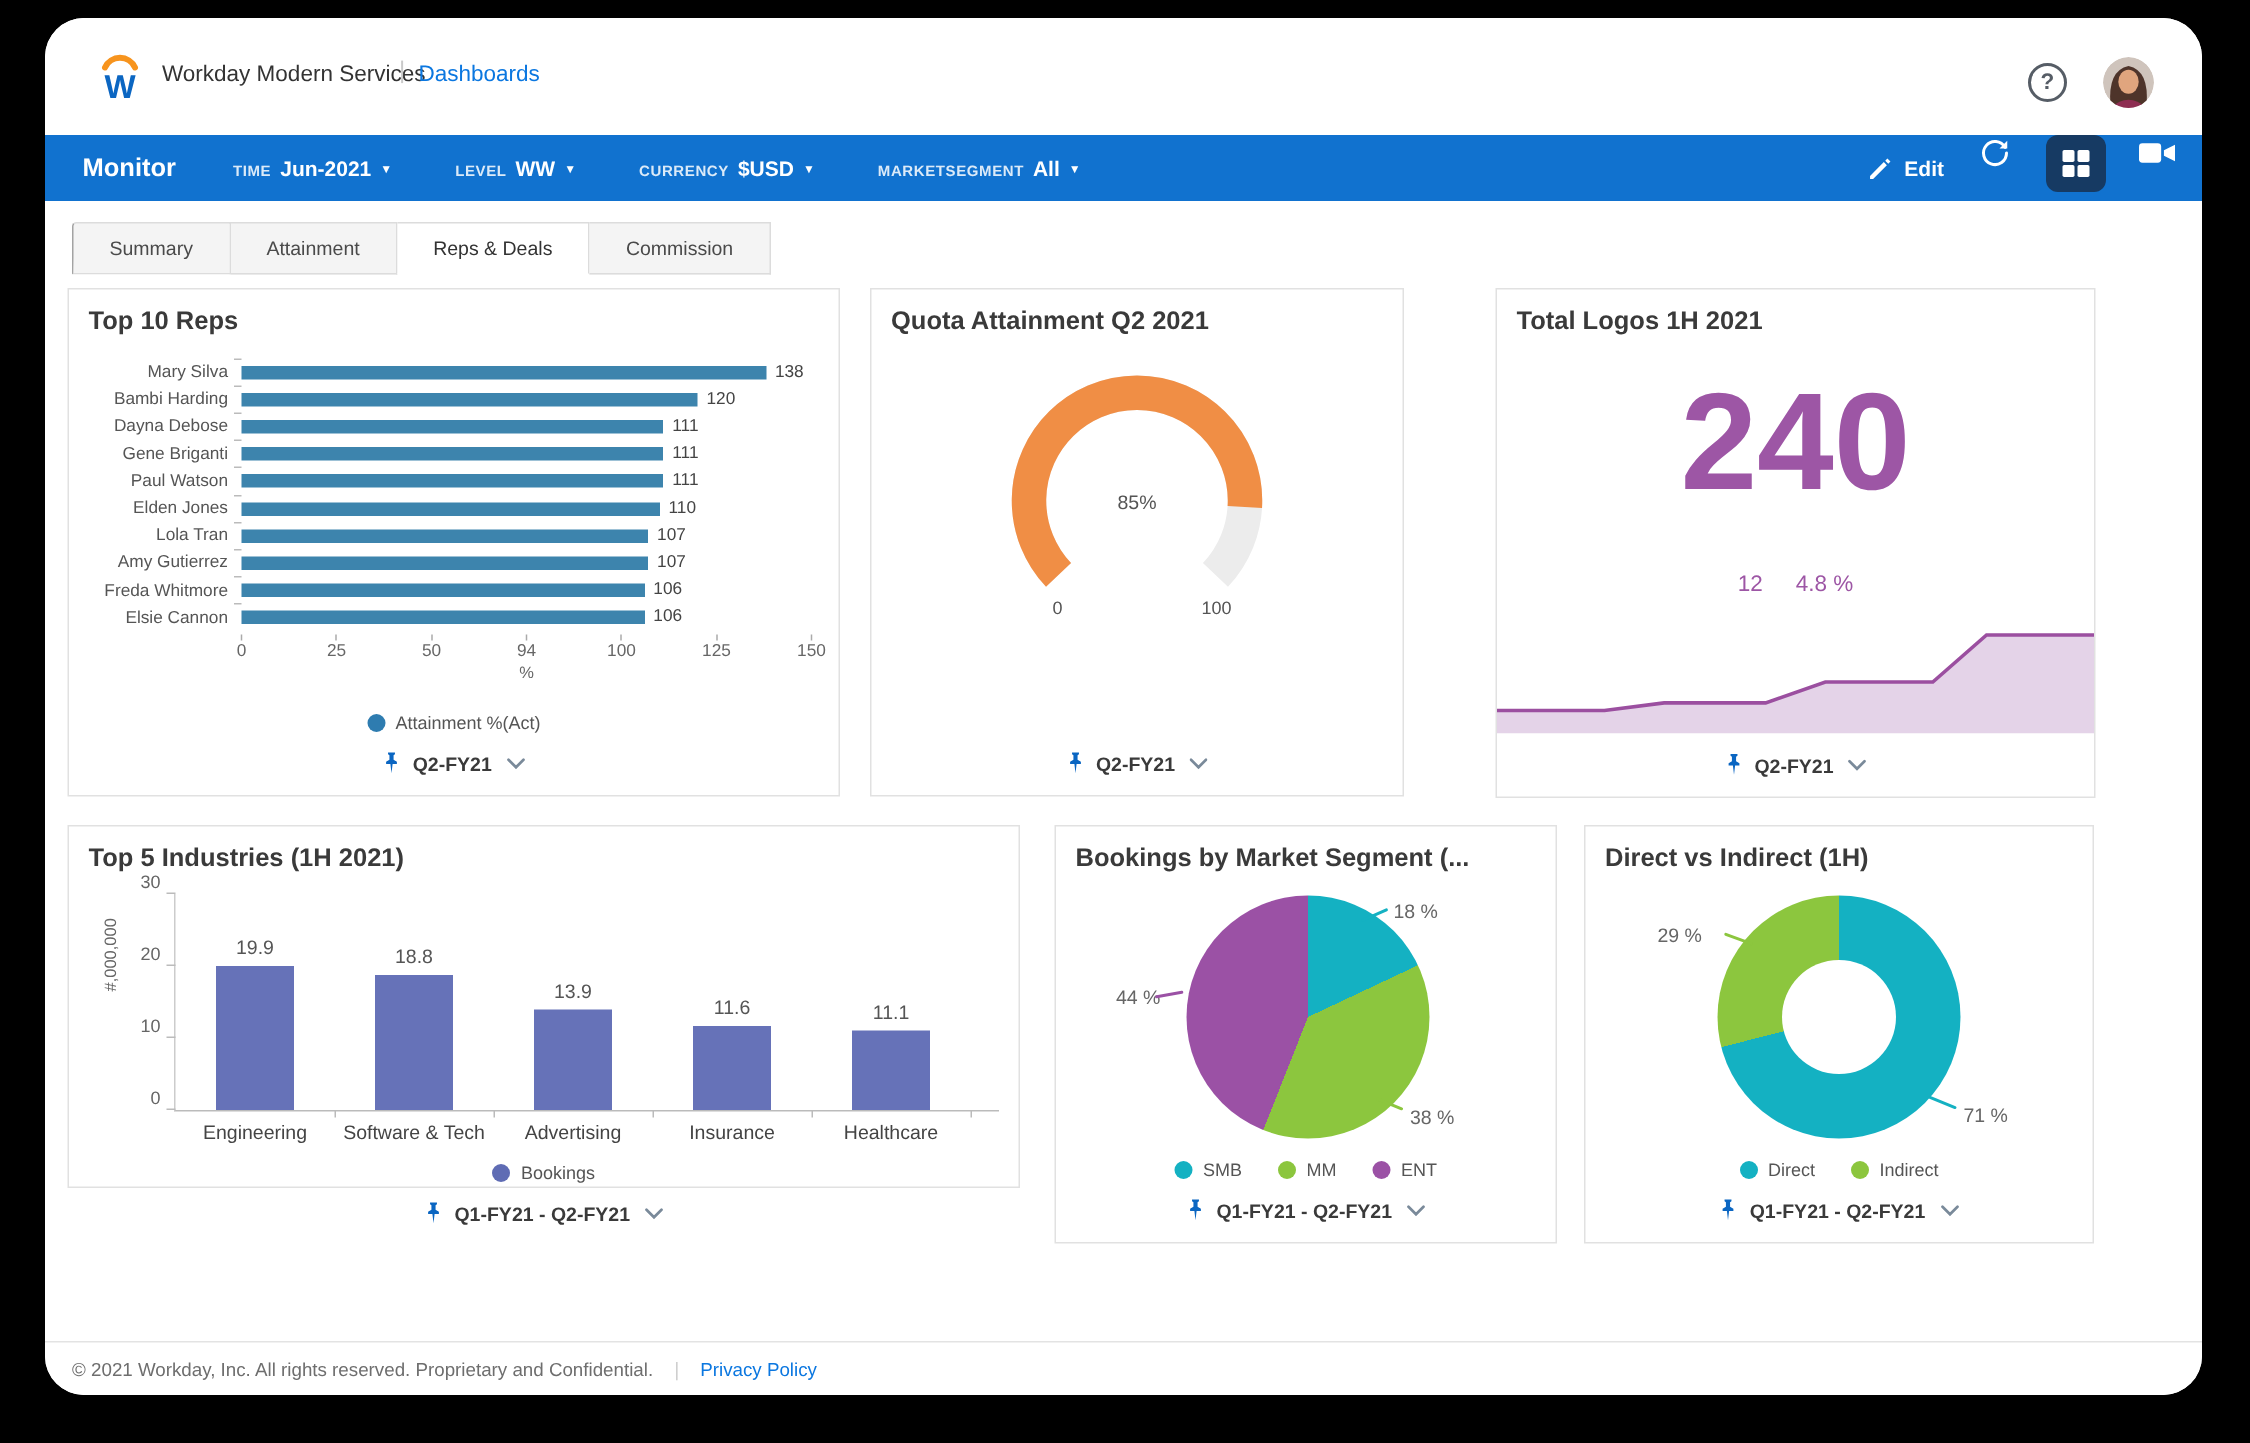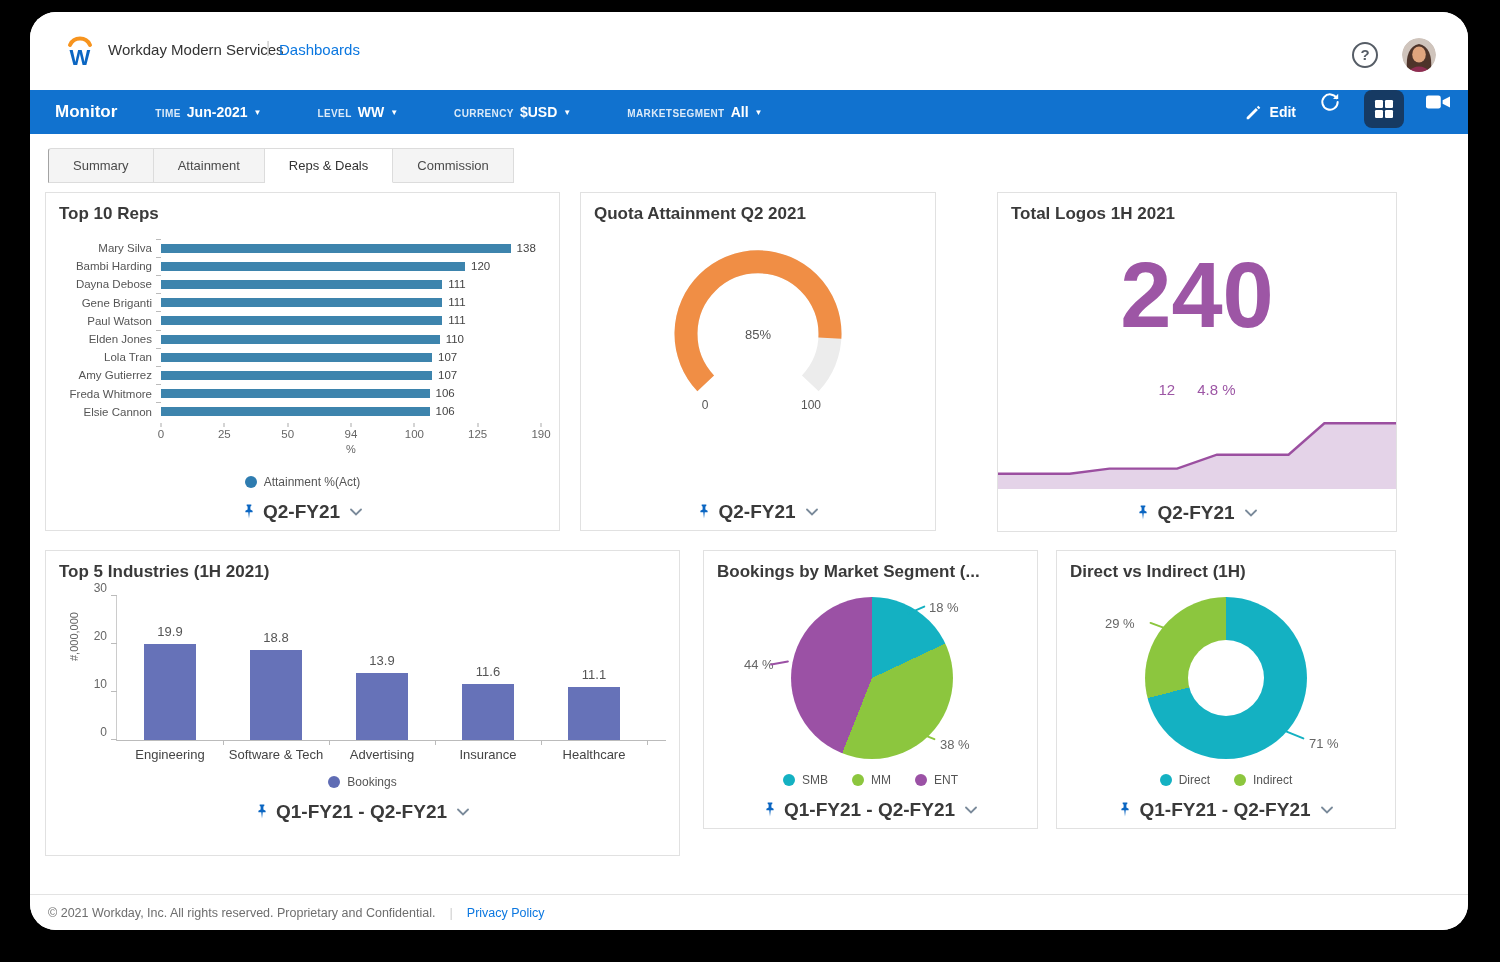--- a/index.html
+++ b/index.html
@@ -12,21 +12,21 @@
   .logo { position:absolute; left:32px; top:20px; width:36px; height:38px; }
   .hdr-company { position:absolute; left:78px; top:29px; font-size:15px; color:#333; font-weight:500; }
   .hdr-sep { position:absolute; left:236px; top:27px; color:#c9c9c9; font-size:16px; }
   .hdr-nav { position:absolute; left:249px; top:29px; font-size:15px; color:#0b77e0; cursor:pointer; }
   .help-btn { position:absolute; right:90px; top:30px; width:26px; height:26px; border:2px solid #565d66; border-radius:50%; color:#565d66; font-size:15px; font-weight:700; text-align:center; line-height:22px; }
   .avatar { position:absolute; right:32px; top:26px; width:34px; height:34px; border-radius:50%; overflow:hidden; }
 
   
   .tbar { position:absolute; left:0; top:78px; right:0; height:44px; background:#1172cf; display:flex; align-items:center; color:#fff; }
   .tbar-title { margin-left:25px; font-size:17px; font-weight:700; }
-  .filters { display:flex; margin-left:38px; gap:56px; align-items:center; }
+  .filters { display:flex; margin-left:38px; gap:42px; align-items:center; }
   .filter { display:flex; align-items:baseline; gap:6px; cursor:pointer; }
   .f-label { font-size:10px; letter-spacing:.4px; color:rgba(255,255,255,.85); font-weight:600; }
   .f-value { font-size:14px; font-weight:600; color:#fff; }
   .f-caret { font-size:8px; color:#fff; align-self:center; }
   .tbar-right { position:absolute; right:18px; top:0; height:44px; display:flex; gap:22px; }
   .edit-grp { display:flex; align-items:center; gap:8px; cursor:pointer; }
   .edit-lbl { font-size:14px; font-weight:600; }
   .icon-btn { width:24px; height:24px; display:flex; align-items:center; justify-content:center; cursor:pointer; }
   .grid-btn { width:40px; height:38px; background:#163a63; border-radius:8px; display:flex; align-items:center; justify-content:center; cursor:pointer; }
 
@@ -35,26 +35,26 @@
   .tab { height:35px; padding:0 24px; display:flex; align-items:center; font-size:13px; color:#4a4a4a; background:#f4f4f4; border:1px solid #dcdcdc; border-left:none; cursor:pointer; }
   .tab:first-child { border-left:1px solid #a3a3a3; border-radius:3px 0 0 0; }
   .tab.active { background:#fff; border-bottom-color:#fff; color:#333; }
 
   
   .card { position:absolute; background:#fff; border:1px solid #e1e1e1; }
   .card-title { position:absolute; left:13px; top:11px; font-size:17px; font-weight:700; color:#3a3a3a; white-space:nowrap; overflow:hidden; max-width:92%; }
   #card-top-reps   { left:15px;  top:180px; width:515px; height:339px; }
   #card-quota      { left:550px; top:180px; width:356px; height:339px; }
   #card-logos      { left:967px; top:180px; width:400px; height:340px; }
-  #card-industries { left:15px;  top:538px; width:635px; height:306px; }
+  #card-industries { left:15px;  top:538px; width:635px; height:242px; }
   #card-segments   { left:673px; top:538px; width:335px; height:279px; }
   #card-direct     { left:1026px;top:538px; width:340px; height:279px; }
 
   .pin-row { position:absolute; left:0; right:0; display:flex; align-items:center; justify-content:center; gap:8px; cursor:pointer; }
-  .pin-label { font-size:19px; font-weight:700; color:#3a3a3a; }
+  .pin-label { font-size:13px; font-weight:700; color:#3a3a3a; }
   .chev { margin-left:2px; }
 
   .legend-row { position:absolute; left:0; right:0; display:flex; align-items:center; justify-content:center; gap:24px; }
   .legend-item { display:flex; align-items:center; gap:7px; font-size:12px; color:#555; }
   .ldot { width:12px; height:12px; border-radius:50%; }
 
   
   .reps-rows { position:absolute; left:12px; right:18px; top:46px; height:182px; }
   .rrow { display:grid; grid-template-columns:103px 1fr; height:18.2px; align-items:center; position:relative; }
   .rname { font-size:11.5px; color:#555; text-align:right; padding-right:9px; white-space:nowrap; }
@@ -272,21 +272,21 @@
           <span class="xnum" style="left:16.666666666666664%">25</span>
           <span class="xtick" style="left:33.33333333333333%"></span>
           <span class="xnum" style="left:33.33333333333333%">50</span>
           <span class="xtick" style="left:50%"></span>
           <span class="xnum" style="left:50%">94</span>
           <span class="xtick" style="left:66.66666666666666%"></span>
           <span class="xnum" style="left:66.66666666666666%">100</span>
           <span class="xtick" style="left:83.33333333333334%"></span>
           <span class="xnum" style="left:83.33333333333334%">125</span>
           <span class="xtick" style="left:100%"></span>
-          <span class="xnum" style="left:100%">190</span>
+          <span class="xnum" style="left:100%">150</span>
         </div>
     <div class="legend-row" style="top:282px">
       <div class="legend-item">
         <span class="ldot" id="reps-ldot" style="background: rgb(46, 124, 176);"></span>
         <span>Attainment %(Act)</span>
       </div>
     </div>
     <div class="pin-row" style="top:308px">
       <svg width="12" height="16" viewBox="0 0 13 16">
         <path d="M4 0h5v1.4l-1 .6v3.3l2.4 1.4v1.6H7.3L6.5 15l-.8-6.7H2.6V6.7L5 5.3V2l-1-.6z" fill="#0b66c2"></path>

